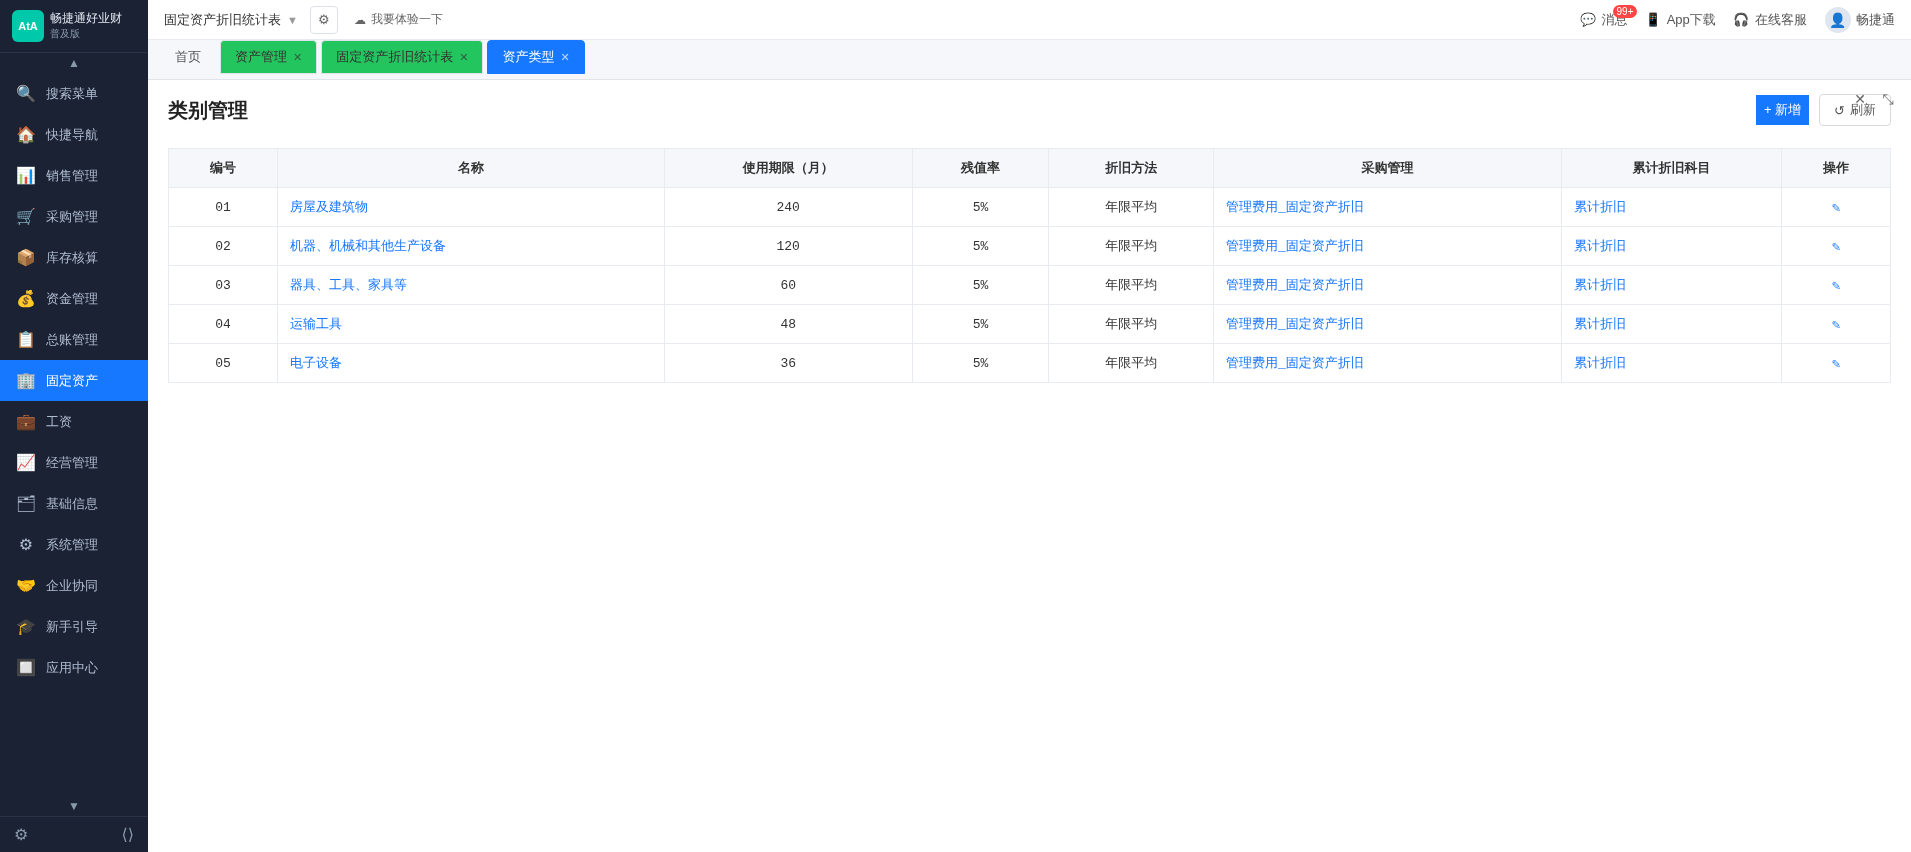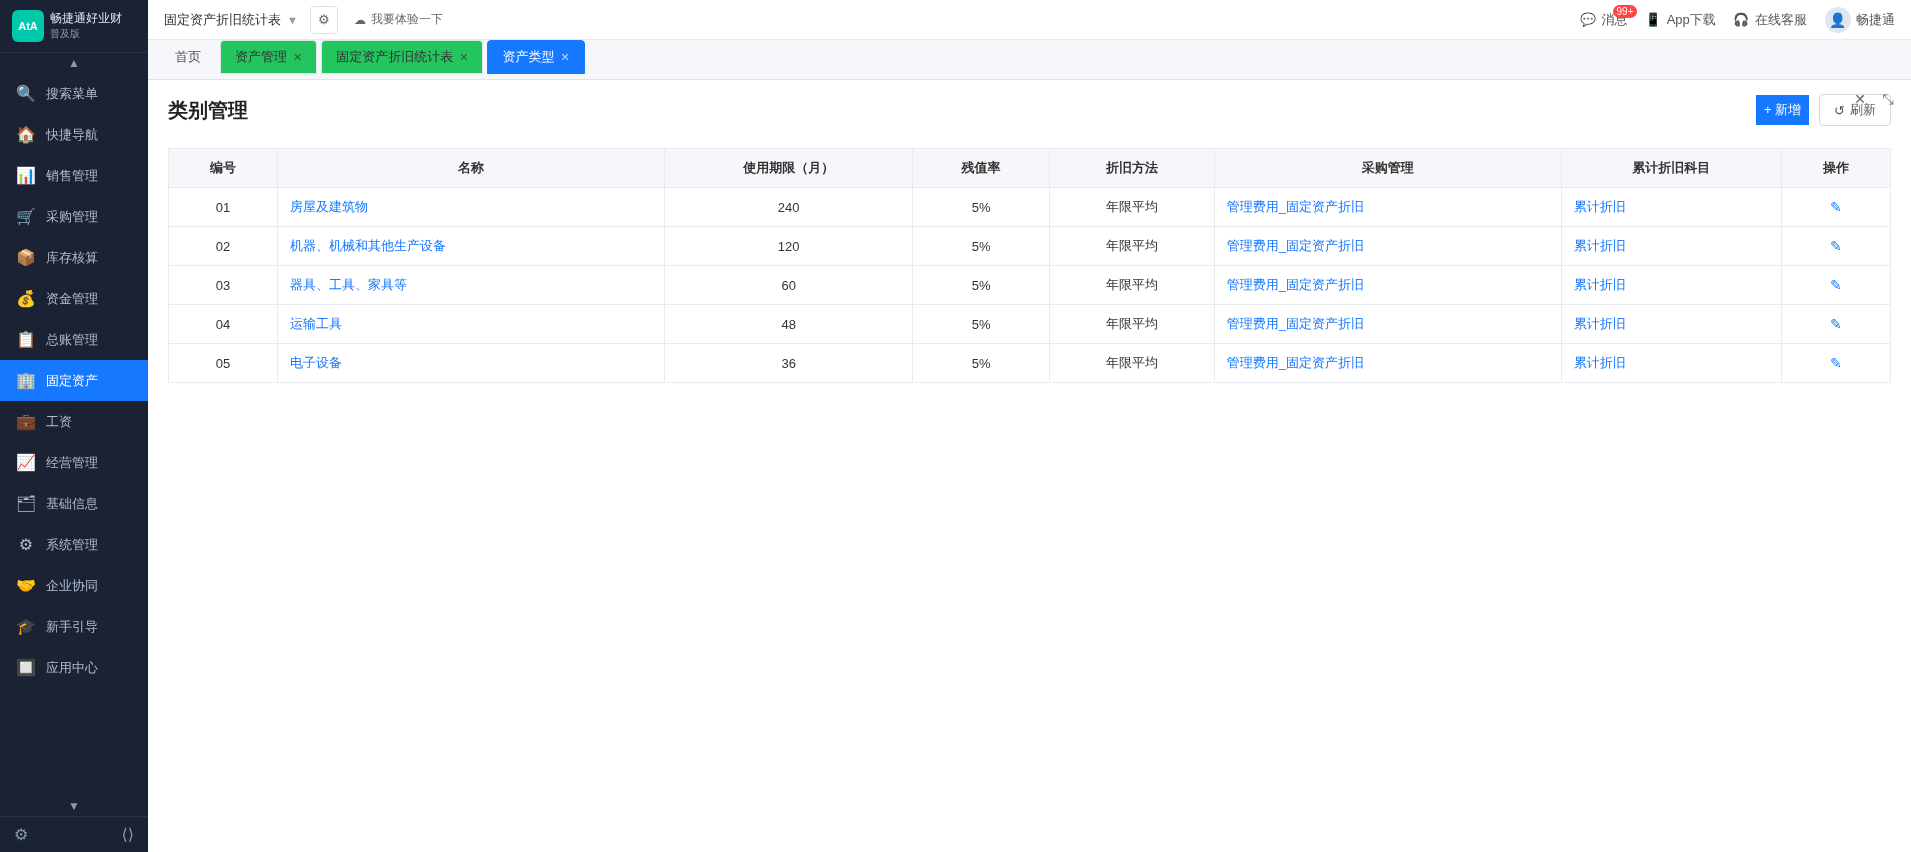--- a/index.html
+++ b/index.html
@@ -276,20 +276,21 @@
       font-size: 13px;
       cursor: pointer;
       display: flex;
       align-items: center;
       gap: 5px;
     }
 
     
     .table-container {
       padding: 12px 20px;
+      font-family: Liberation Mono, monospace;
     }
     table {
       width: 100%;
       border-collapse: collapse;
       font-size: 13px;
     }
     thead tr {
       background: #f5f7fa;
     }
     th {

